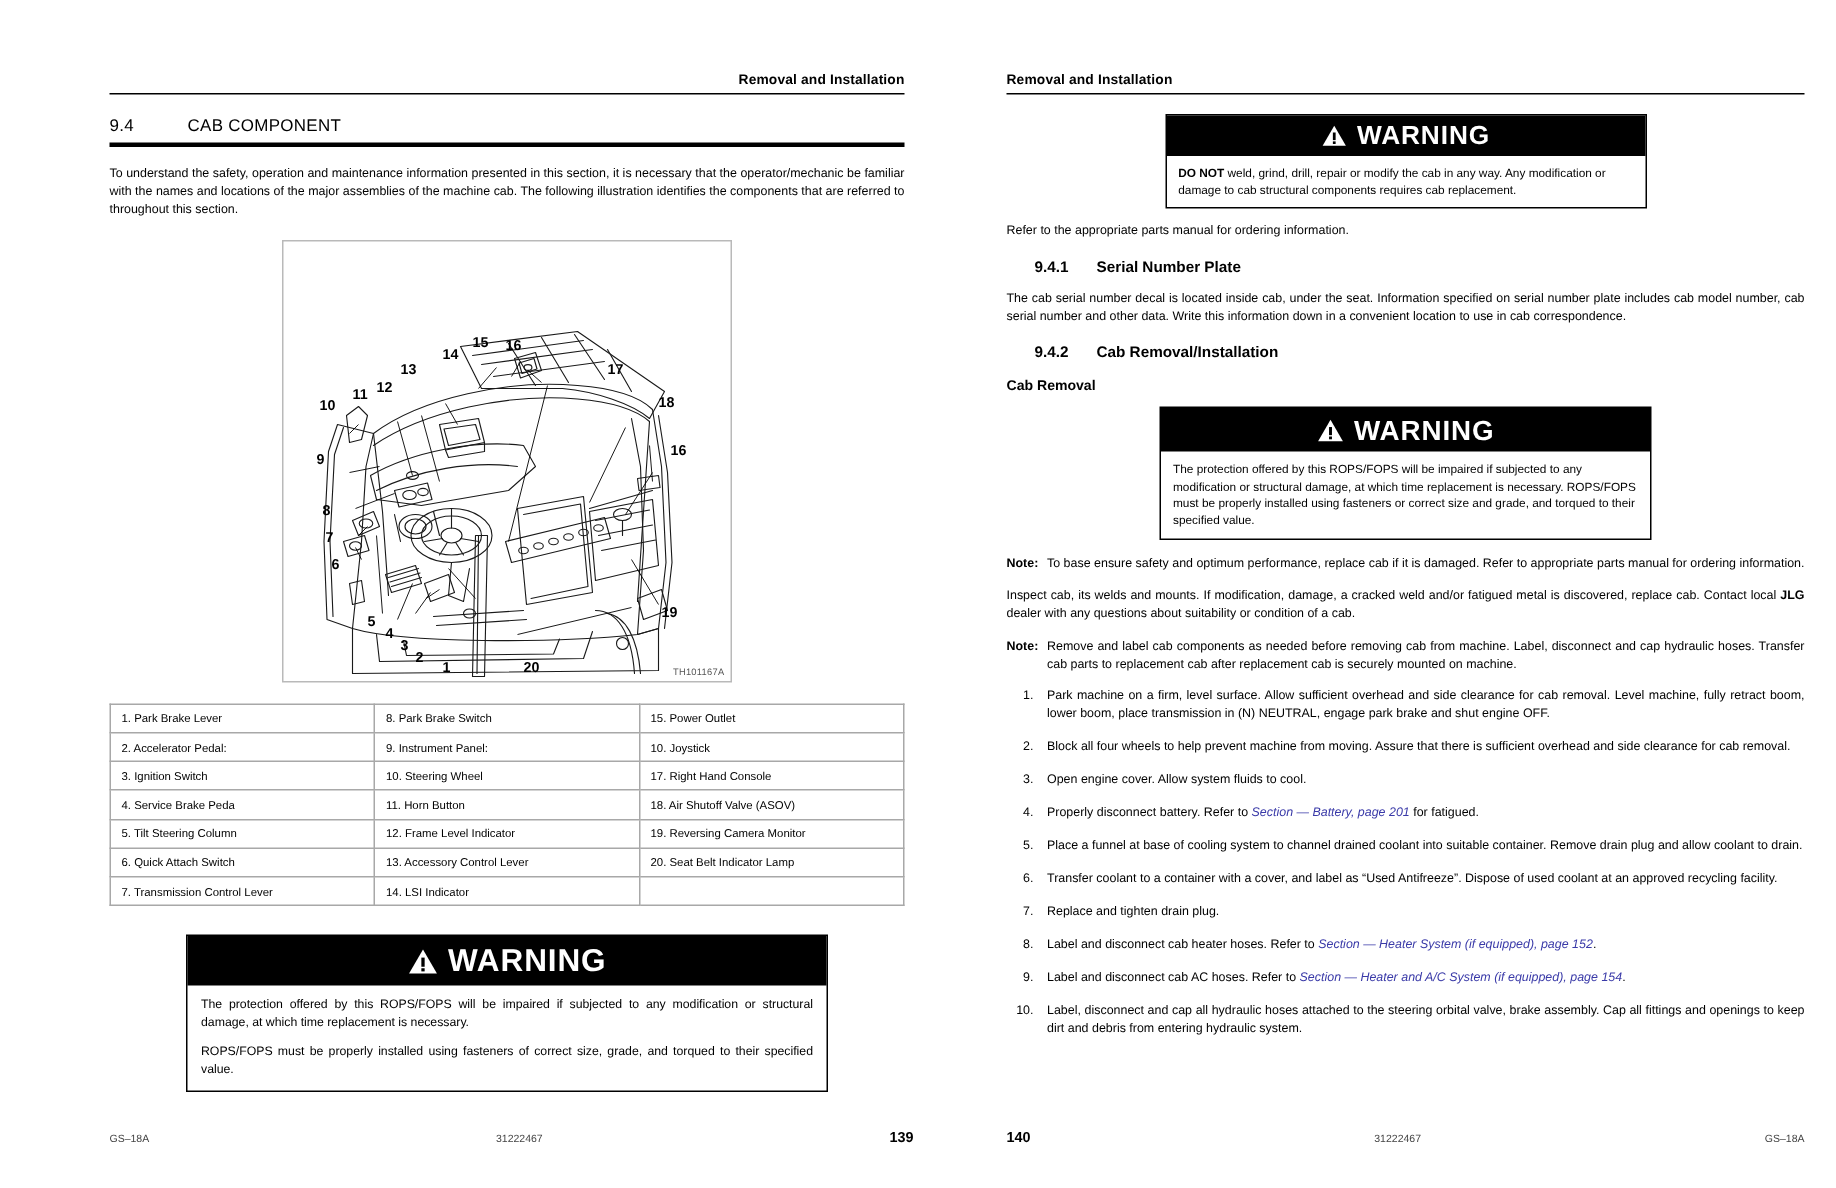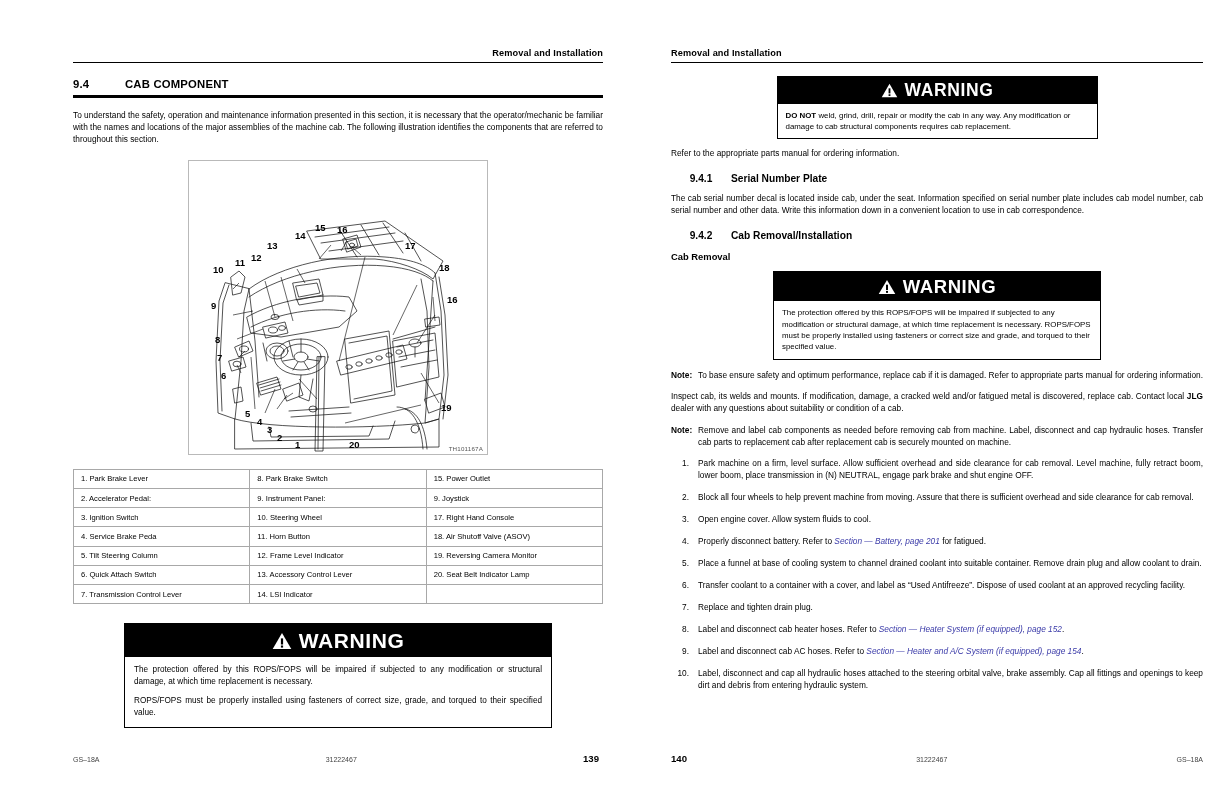--- a/index.html
+++ b/index.html
@@ -14,21 +14,21 @@
   .page-left{width:612px;height:792px;padding:48px 34px 0 48px;}
   .page-right{width:612px;height:792px;padding:48px 46px 0 34px;}
 
   
   .hdr{font-size:9.2px;font-weight:bold;letter-spacing:.1px;}
   .hdr-right{text-align:right;}
   .hdr-left{text-align:left;}
   .hdr-rule{border-bottom:1.1px solid #000;margin-top:4px;}
 
   
-  .sec-h1{display:flex;align-items:baseline;margin-top:15px;font-weight:bold;font-size:11.3px;letter-spacing:.2px;}
+  .sec-h1{display:flex;align-items:baseline;margin-top:15px;font-weight:normal;font-size:11.3px;letter-spacing:.2px;}
   .sec-h1 .num{width:52px;flex:none;}
   .sec-rule{border-bottom:3.2px solid #000;margin-top:5px;}
 
   .sec-h2{display:flex;align-items:baseline;font-weight:bold;font-size:10.2px;margin:13px 0 6px 0;}
   .sec-h2 .num{width:60px;flex:none;text-align:center;}
   .sec-h3{font-weight:bold;font-size:9.4px;margin:10px 0 6px 0;}
 
   p.body{font-size:8.3px;line-height:1.44;text-align:justify;margin:9px 0 0 0;}
   p.body.first{margin-top:12px;}
 
@@ -98,21 +98,21 @@
     display:flex;font-size:8.3px;line-height:1.44;margin-top:10px;
   }
   ol.steps li:first-child{margin-top:0;}
   ol.steps li .mk{flex:none;width:27px;text-align:right;padding-right:9px;box-sizing:border-box;}
   ol.steps li .tx{flex:1;text-align:justify;}
 
   a.xref{color:#3a3aa8;font-style:italic;text-decoration:none;}
 
   
   .footer{
-    position:absolute;left:48px;right:38px;bottom:28px;
+    position:absolute;left:48px;right:28px;bottom:28px;
     display:flex;align-items:baseline;font-size:7px;color:#444;
   }
   .page-right .footer{left:34px;right:46px;}
   .footer .f-left{flex:0 0 auto;}
   .footer .f-mid{flex:1;text-align:center;}
   .footer .f-right{flex:0 0 auto;font-weight:bold;font-size:9.6px;color:#000;}
   .footer .f-pagenum-left{flex:0 0 auto;font-weight:bold;font-size:9.6px;color:#000;}
   .footer .f-end{flex:0 0 auto;}
 </style>
 </head>
@@ -284,21 +284,21 @@
     <table class="comp">
       <tbody>
         <tr>
           <td>1. Park Brake Lever</td>
           <td>8. Park Brake Switch</td>
           <td>15. Power Outlet</td>
         </tr>
         <tr>
           <td>2. Accelerator Pedal:</td>
           <td>9. Instrument Panel:</td>
-          <td>9. Joystick</td>
+          <td>10. Joystick</td>
         </tr>
         <tr>
           <td>3. Ignition Switch</td>
           <td>10. Steering Wheel</td>
           <td>17. Right Hand Console</td>
         </tr>
         <tr>
           <td>4. Service Brake Peda</td>
           <td>11. Horn Button</td>
           <td>18. Air Shutoff Valve (ASOV)</td>

